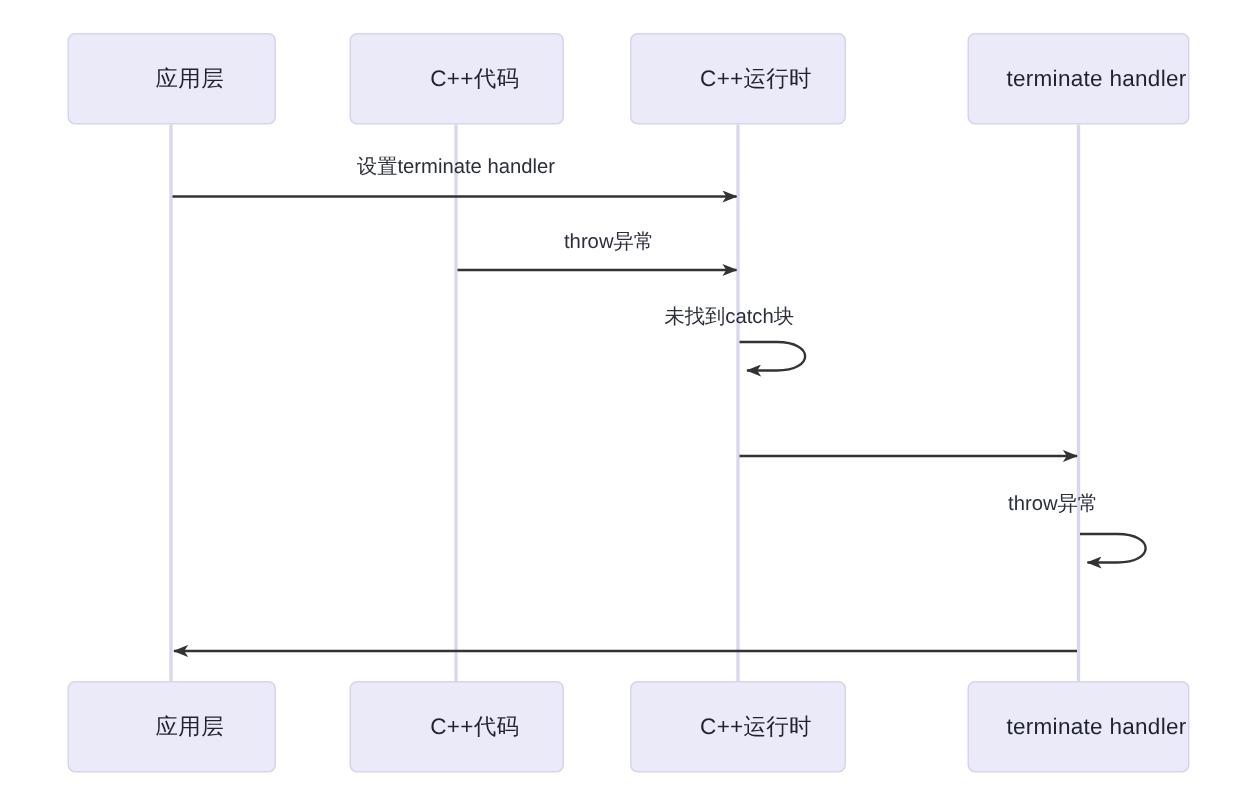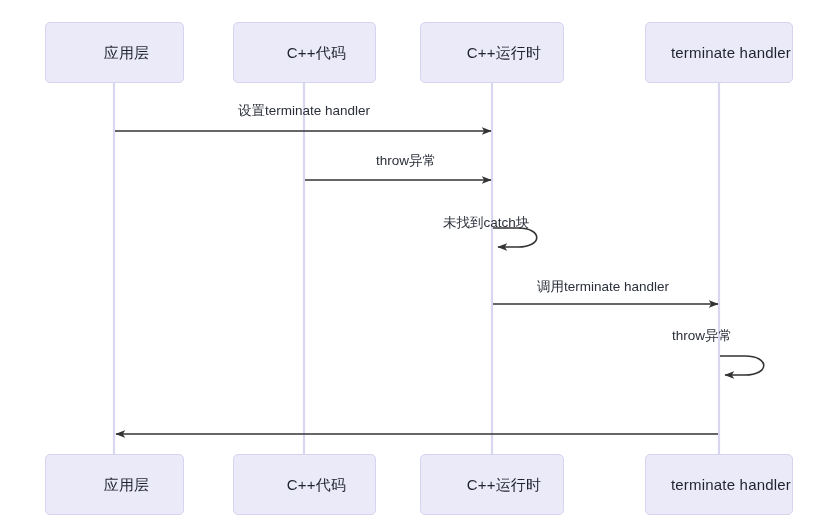--- a/index.html
+++ b/index.html
@@ -120,20 +120,19 @@
   </div>
 
   <div class="participant-box" style="left:645px; top:454px; width:148px; height:61px;">
     <span class="participant-label">terminate handler</span>
   </div>
 
   <div class="msg-label center" style="left:304px; top:104px;">设置terminate handler</div>
 
   <div class="msg-label center" style="left:406px; top:154px;">throw异常</div>
 
-  <div class="msg-label" style="left:443px; top:216px;">未找到catch块</div>
+  <div class="msg-label" style="left:443px; top:204px;">未找到catch块</div>
 
-  <div class="msg-label center" style="left:603px; top:280px;">调用terminate handler</div>
 
   <div class="msg-label" style="left:672px; top:329px;">throw异常</div>
 
 
 </div>
 
 </body></html>

